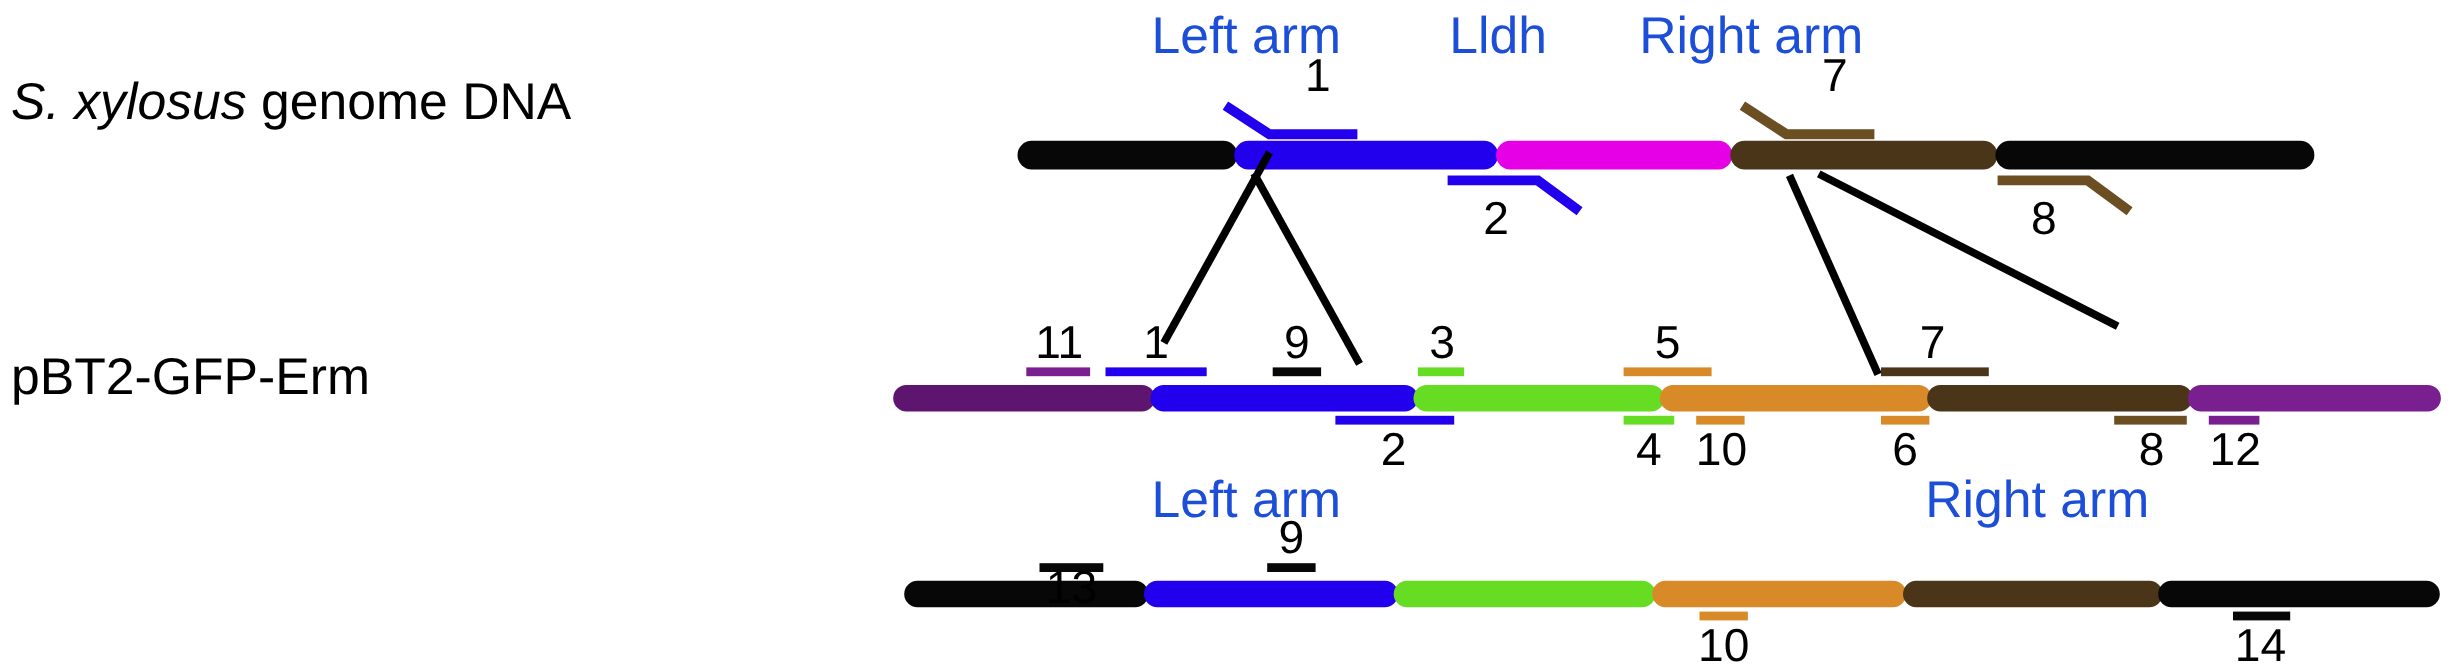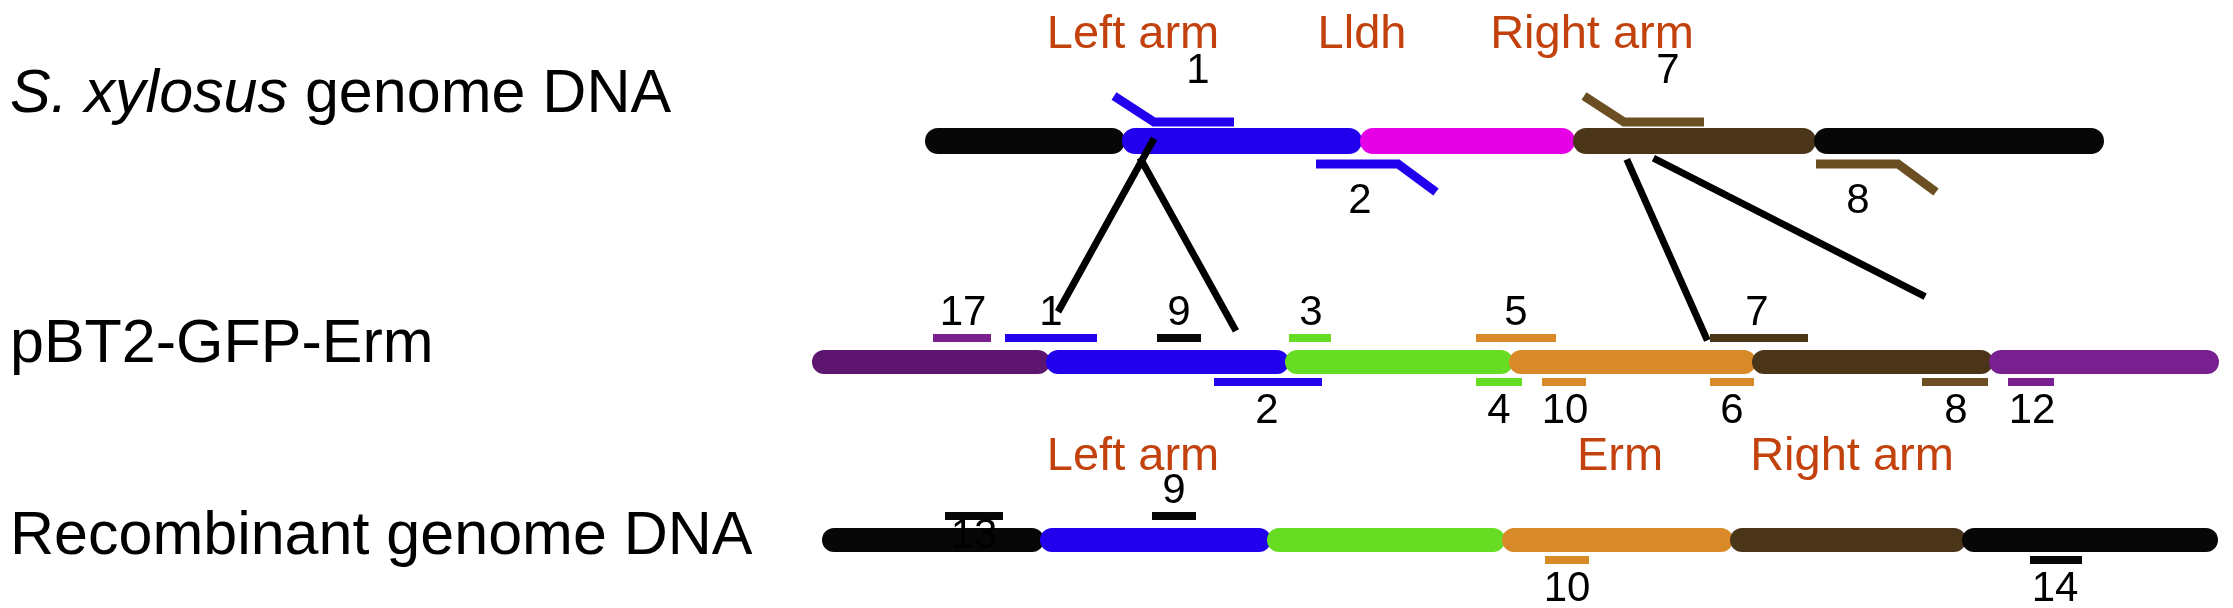--- a/index.html
+++ b/index.html
@@ -1,25 +1,25 @@
 <!DOCTYPE html>
 <html><head>
 <meta charset="utf-8">
 <style>
   html,body{margin:0;padding:0;background:#ffffff;}
   body{width:2233px;height:608px;position:relative;overflow:hidden;
        font-family:"Liberation Sans",sans-serif;color:#000;}
   .stage{position:absolute;left:0;top:0;width:2233px;height:608px;}
 
   
-  .caption{position:absolute;font-size:61px;line-height:47px;white-space:nowrap;color:#000;}
+  .caption{position:absolute;font-size:47px;line-height:47px;white-space:nowrap;color:#000;}
   .caption .ital{font-style:italic;}
 
   
-  .seg-title{position:absolute;font-size:47px;line-height:47px;white-space:nowrap;color:#c2410c;text-align:center;}
+  .seg-title{position:absolute;font-size:47px;line-height:47px;white-space:nowrap;color:#1d4ed8;text-align:center;}
 
   
   .seg{position:absolute;height:26px;border-radius:13px;}
   .seg.thin{height:24px;border-radius:12px;}
 
   
   .pm{position:absolute;height:8px;border-radius:0;}
 
   
   .pnum{position:absolute;font-size:42px;line-height:42px;white-space:nowrap;text-align:center;color:#000;}
@@ -76,21 +76,21 @@
   <div class="caption" style="left:10px;top:318px;">pBT2-GFP-Erm</div>
 
   <div class="seg thin" style="left:812px;top:350px;width:238px;background:#5e1570;"></div>
   <div class="seg thin" style="left:1046px;top:350px;width:243px;background:#2200ee;"></div>
   <div class="seg thin" style="left:1285px;top:350px;width:228px;background:#66dd22;"></div>
   <div class="seg thin" style="left:1509px;top:350px;width:247px;background:#d98a28;"></div>
   <div class="seg thin" style="left:1752px;top:350px;width:241px;background:#4a3518;"></div>
   <div class="seg thin" style="left:1989px;top:350px;width:230px;background:#7a1f8f;"></div>
 
   <div class="pm" style="left:933px;top:334px;width:58px;background:#7a1f8f;"></div>
-  <div class="pnum" style="left:925px;top:290px;width:76px;">17</div>
+  <div class="pnum" style="left:925px;top:290px;width:76px;">11</div>
 
   <div class="pm" style="left:1005px;top:334px;width:92px;background:#2200ee;"></div>
   <div class="pnum" style="left:1022px;top:290px;width:58px;">1</div>
 
   <div class="pm" style="left:1157px;top:334px;width:44px;background:#070707;"></div>
   <div class="pnum" style="left:1150px;top:290px;width:58px;">9</div>
 
   <div class="pm" style="left:1289px;top:334px;width:42px;background:#66dd22;"></div>
   <div class="pnum" style="left:1282px;top:290px;width:58px;">3</div>
 
@@ -112,24 +112,22 @@
   <div class="pm" style="left:1710px;top:378px;width:44px;background:#d98a28;"></div>
   <div class="pnum" style="left:1703px;top:388px;width:58px;">6</div>
 
   <div class="pm" style="left:1922px;top:378px;width:66px;background:#6b4f22;"></div>
   <div class="pnum" style="left:1927px;top:388px;width:58px;">8</div>
 
   <div class="pm" style="left:2008px;top:378px;width:46px;background:#7a1f8f;"></div>
   <div class="pnum" style="left:1996px;top:388px;width:72px;">12</div>
 
   <div class="seg-title" style="left:1018px;top:430px;width:230px;">Left arm</div>
-  <div class="seg-title" style="left:1530px;top:430px;width:180px;">Erm</div>
   <div class="seg-title" style="left:1712px;top:430px;width:280px;">Right arm</div>
 
-  <div class="caption" style="left:10px;top:510px;">Recombinant genome DNA</div>
 
   <div class="seg thin" style="left:822px;top:528px;width:222px;background:#070707;"></div>
   <div class="seg thin" style="left:1040px;top:528px;width:231px;background:#2200ee;"></div>
   <div class="seg thin" style="left:1267px;top:528px;width:238px;background:#66dd22;"></div>
   <div class="seg thin" style="left:1502px;top:528px;width:231px;background:#d98a28;"></div>
   <div class="seg thin" style="left:1730px;top:528px;width:236px;background:#4a3518;"></div>
   <div class="seg thin" style="left:1962px;top:528px;width:256px;background:#070707;"></div>
 
   <div class="pm" style="left:945px;top:512px;width:58px;background:#070707;"></div>
   <div class="pnum" style="left:936px;top:468px;width:76px;margin-top:45px;">13</div>

